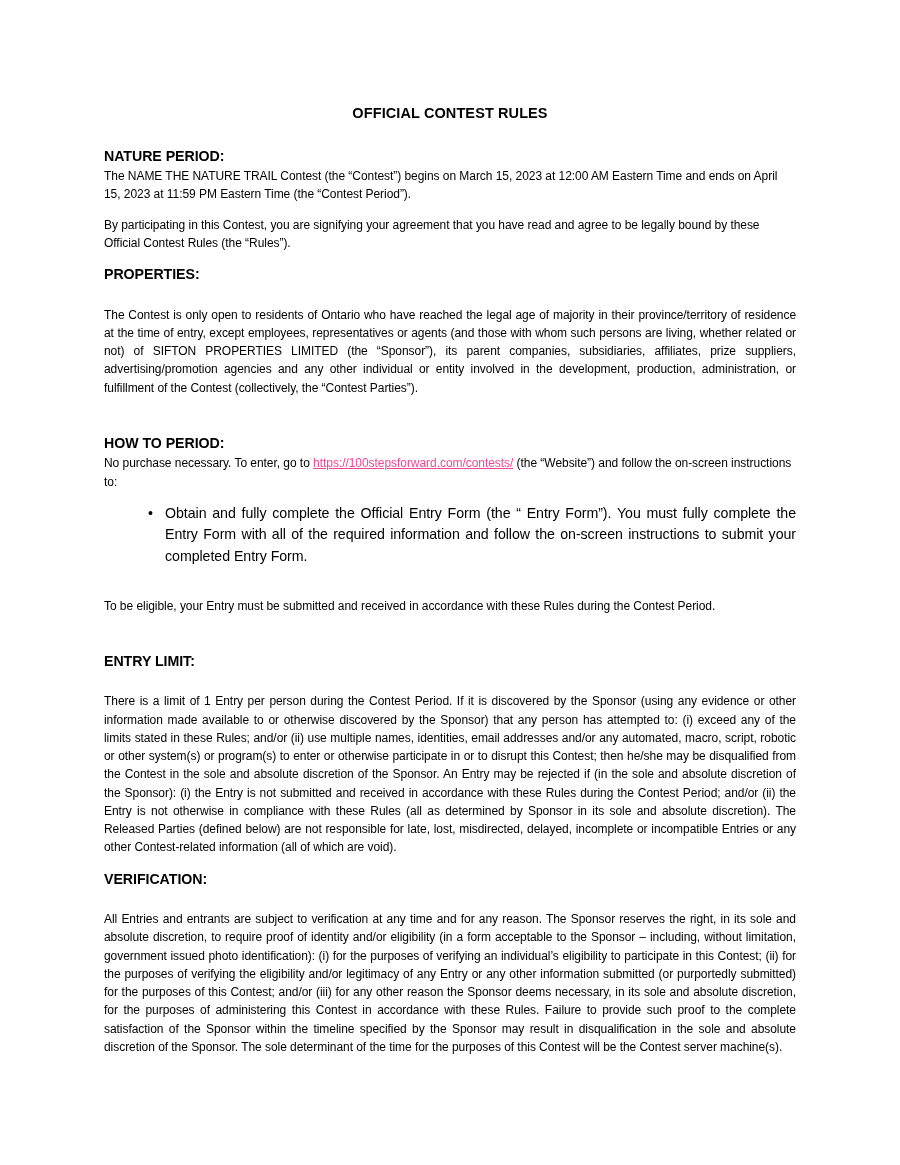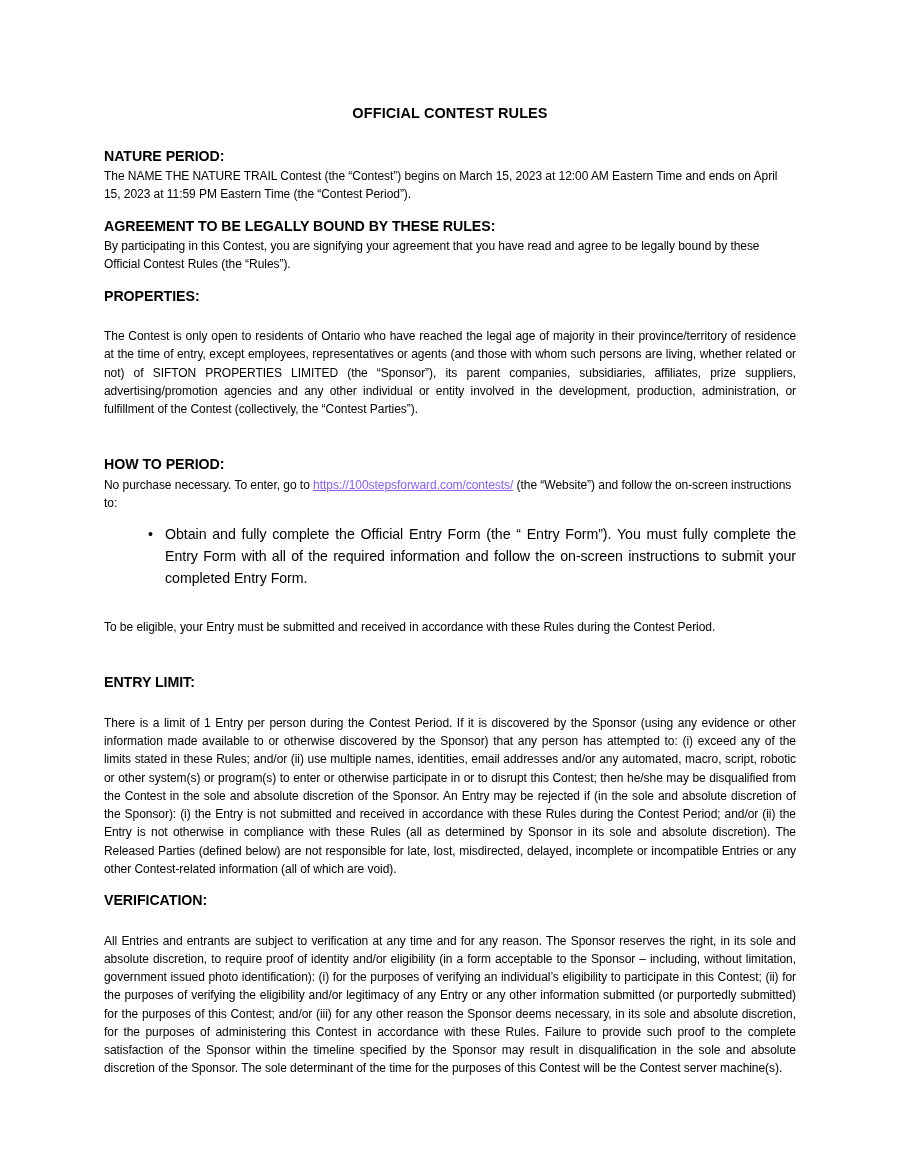--- a/index.html
+++ b/index.html
@@ -72,41 +72,40 @@
     text-justify: inter-word;
   }
   .bullet-item .dot {
     position: absolute;
     left: 0;
     top: 0;
     line-height: 1.52;
     font-size: 14.2px;
   }
   .link {
-    color: #8b5cf6;
+    color: #ec4899;
     text-decoration: underline;
   }
 </style>
 </head>
 <body>
 
 <div class="page">
   <div class="content">
 
     <div class="doc-title">OFFICIAL CONTEST RULES</div>
 
     <div class="section">
       <div class="heading">NATURE PERIOD:</div>
       <div class="para">The NAME THE NATURE TRAIL Contest (the “Contest”) begins on March 15, 2023 at 12:00 AM Eastern Time and ends on April 15, 2023 at 11:59 PM Eastern Time (the “Contest Period”).</div>
     </div>
 
     <div class="gap-sm"></div>
 
     <div class="section">
-      <div class="heading">AGREEMENT TO BE LEGALLY BOUND BY THESE RULES:</div>
       <div class="para">By participating in this Contest, you are signifying your agreement that you have read and agree to be legally bound by these Official Contest Rules (the “Rules”).</div>
     </div>
 
     <div class="gap-sm"></div>
 
     <div class="section">
       <div class="heading">PROPERTIES:</div>
       <div class="para justify">The Contest is only open to residents of Ontario who have reached the legal age of majority in their province/territory of residence at the time of entry, except employees, representatives or agents (and those with whom such persons are living, whether related or not) of SIFTON PROPERTIES LIMITED (the “Sponsor”), its parent companies, subsidiaries, affiliates, prize suppliers, advertising/promotion agencies and any other individual or entity involved in the development, production, administration, or fulfillment of the Contest (collectively, the “Contest Parties”).</div>
     </div>
 

